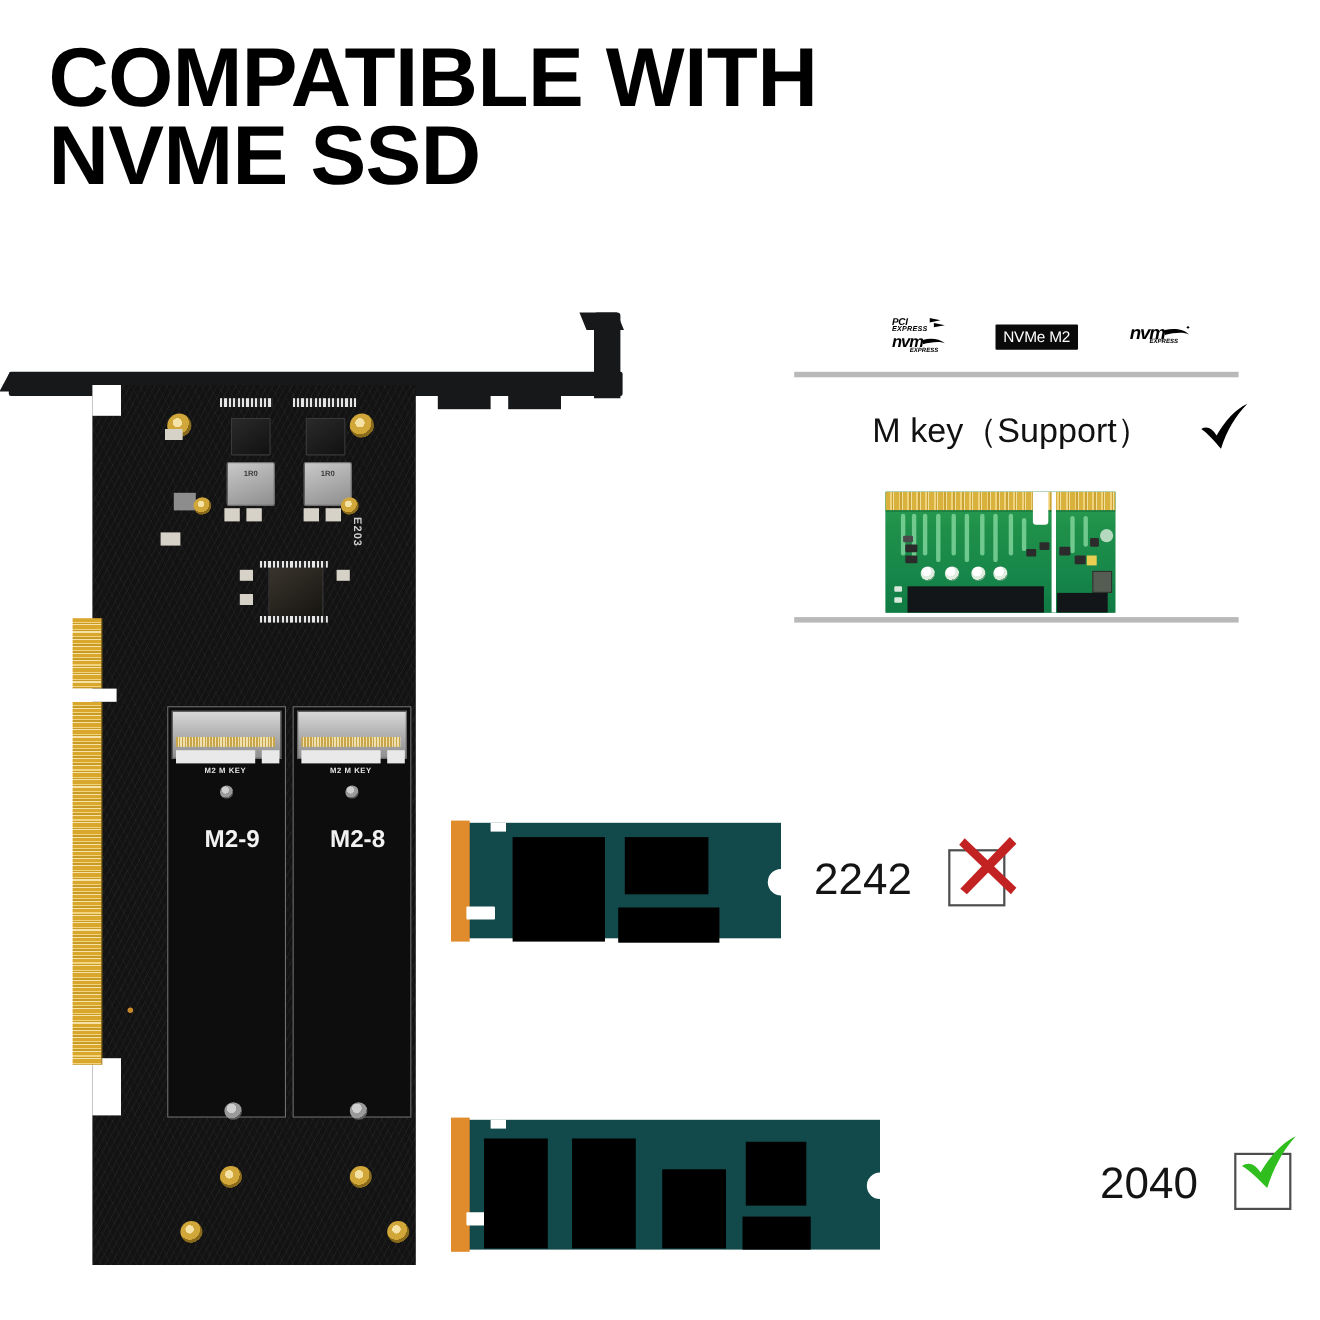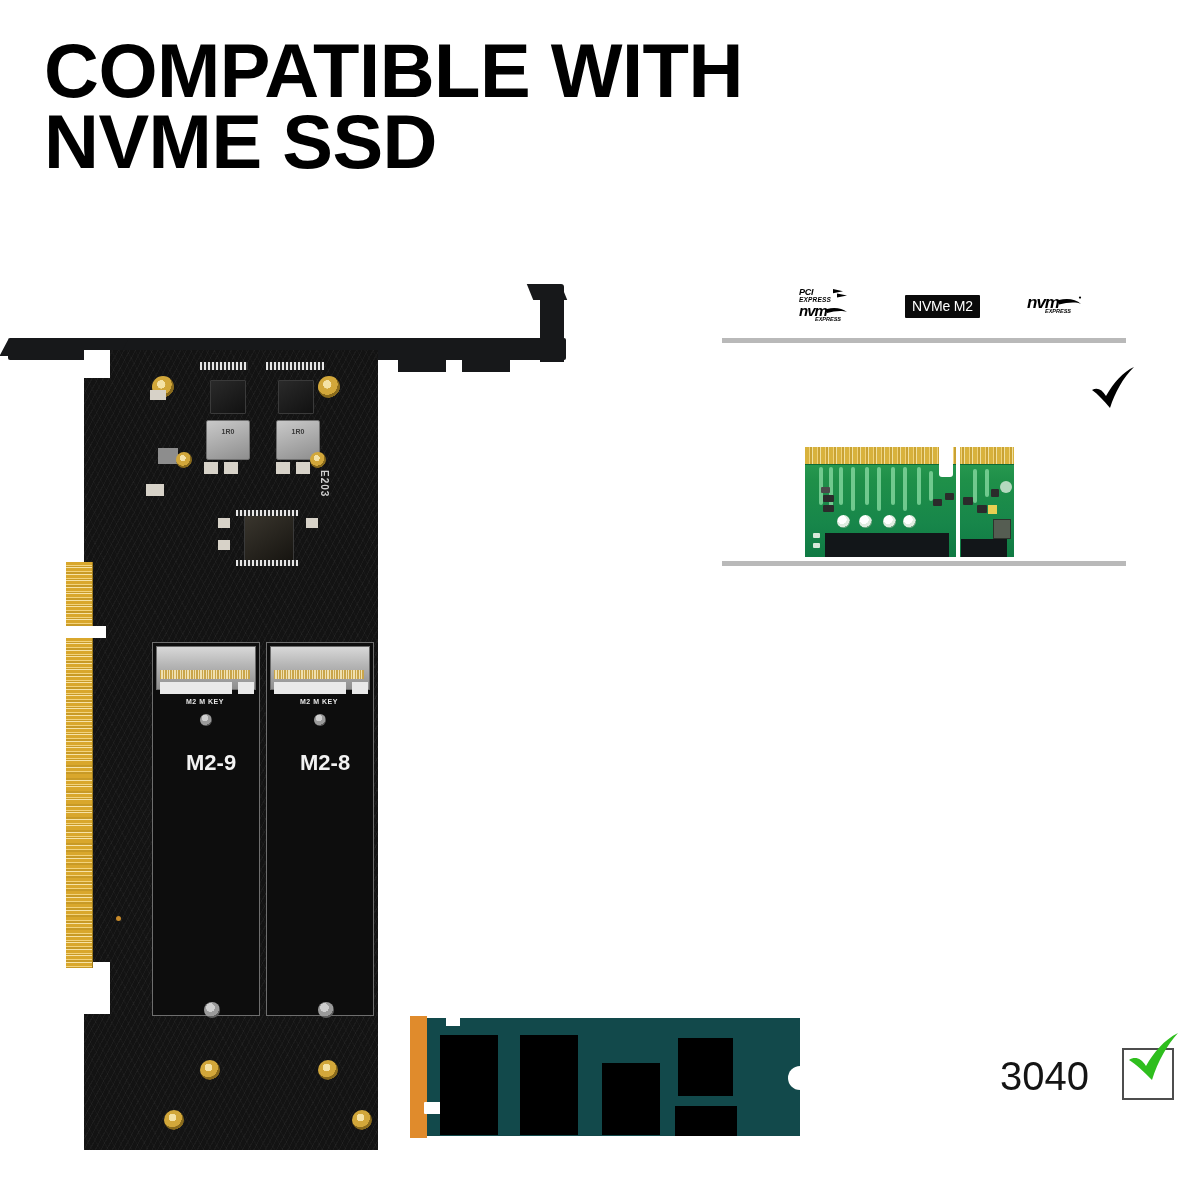--- a/index.html
+++ b/index.html
@@ -23,21 +23,21 @@
 
   
   #support-size{
     position:absolute;left:790px;top:232px;
     font-size:27px;color:#111;letter-spacing:.5px;white-space:nowrap;
   }
   .logo-row{position:absolute;left:795px;top:288px;width:320px;height:42px;}
   .logo{position:absolute;top:0;}
 
   
-  .logo-pci{left:4px;width:72px;}
+  .logo-pci{left:16px;width:72px;}
   .pci-top{font-size:9px;font-weight:bold;font-family:"Liberation Sans",sans-serif;
     letter-spacing:-.3px;line-height:8px;color:#000;font-style:italic;}
   .pci-sub{font-size:6.5px;font-weight:bold;font-style:italic;letter-spacing:.2px;color:#000;}
   .nvm-word{font-size:15px;font-weight:bold;font-style:italic;letter-spacing:-1px;
     line-height:14px;color:#000;font-family:"Liberation Sans",sans-serif;}
   .nvm-sub{font-size:5.5px;font-weight:bold;font-style:italic;letter-spacing:0px;color:#000;
     margin-top:-2px;}
 
   .logo-badge{left:110px;background:#0a0a0a;color:#fff;
     font-size:14px;font-weight:500;padding:3px 7px 4px 7px;border-radius:1px;
@@ -248,20 +248,21 @@
           <path d="M1 4 C9 2, 18 3, 23 8 C18 5.5, 9 6.5, 1 8.5 Z" fill="#000"></path>
           <circle cx="22" cy="1.6" r="1.1" fill="#000"></circle>
         </svg>
       </div>
       <div class="nvm-sub" style="margin-left:18px;">EXPRESS</div>
     </div>
   </div>
 
   <div class="divider" id="divider-1"></div>
 
+  <div id="mkey-label">M key（Support）</div>
   <svg id="mkey-check" viewBox="0 0 46 46">
     <path d="M2 24 C7 21, 12 23, 16 30 C24 16, 33 6, 44 1 C33 12, 25 26, 20 42 C14 35, 8 28, 2 24 Z" fill="#000"></path>
   </svg>
 
   <div id="mkey-photo">
     <div class="pcb-green"></div>
     <div class="pcb-fingers"></div>
     <div class="pcb-notch" style="left:134px;"></div>
     <div style="position:absolute;left:151px;top:0;width:4px;height:110px;background:#ffffff;"></div>
 
@@ -297,33 +298,49 @@
 
     <div class="blackchip" style="left:20px;top:86px;width:124px;height:24px;"></div>
     <div class="blackchip" style="left:156px;top:92px;width:46px;height:18px;"></div>
     <div class="smd" style="left:8px;top:86px;width:7px;height:5px;background:#d8e8da;"></div>
     <div class="smd" style="left:8px;top:96px;width:7px;height:5px;background:#d8e8da;"></div>
   </div>
 
   <div class="divider" id="divider-2"></div>
 
 
+  <div class="ssd-row" style="left:410px;top:748px;width:760px;height:110px;">
+    <div class="ssd-board" style="width:300px;height:105px;"></div>
+    <div class="ssd-connector" style="height:110px;top:-2px;"></div>
+    <div class="ssd-stub" style="width:14px;"></div>
+    <div class="ssd-notch" style="top:76px;"></div>
+    <div class="ssd-screwnotch" style="left:288px;top:42px;"></div>
+    <div class="chip" style="left:56px;top:13px;width:84px;height:95px;"></div>
+    <div class="chip" style="left:158px;top:13px;width:76px;height:52px;"></div>
+    <div class="chip" style="left:152px;top:77px;width:92px;height:32px;"></div>
+    <div class="size-label" style="left:330px;top:30px;">2242</div>
+    <div class="mark-box" style="left:452px;top:24px;"></div>
+    <svg class="mark-x" style="left:460px;top:10px;" viewBox="0 0 58 58">
+      <path d="M7 4 L54 49 L49 55 L2 10 Z" fill="#c32222"></path>
+      <path d="M54 9 L9 55 L3 50 L48 3 Z" fill="#c32222"></path>
+    </svg>
+  </div>
 
 
   <div class="ssd-row" style="left:410px;top:1018px;width:790px;height:120px;">
     <div class="ssd-board" style="width:390px;height:118px;"></div>
     <div class="ssd-connector" style="height:122px;top:-2px;"></div>
     <div class="ssd-stub" style="width:14px;"></div>
     <div class="ssd-notch" style="top:84px;"></div>
     <div class="ssd-screwnotch" style="left:378px;top:48px;"></div>
     <div class="chip" style="left:30px;top:17px;width:58px;height:100px;"></div>
     <div class="chip" style="left:110px;top:17px;width:58px;height:100px;"></div>
     <div class="chip" style="left:192px;top:45px;width:58px;height:72px;"></div>
     <div class="chip" style="left:268px;top:20px;width:55px;height:58px;"></div>
     <div class="chip" style="left:265px;top:88px;width:62px;height:30px;"></div>
-    <div class="size-label" style="left:590px;top:36px;">3040</div>
+    <div class="size-label" style="left:590px;top:36px;">2040</div>
     <div class="mark-box" style="left:712px;top:30px;"></div>
     <svg class="mark-v" style="left:716px;top:14px;" viewBox="0 0 56 56">
       <path d="M3 28 C9 24, 15 26, 20 34 C28 20, 38 8, 52 1 C41 13, 32 29, 26 48 C18 40, 10 32, 3 28 Z" fill="#2fbe1e"></path>
     </svg>
   </div>
 
 </div>
 
 </body></html>

